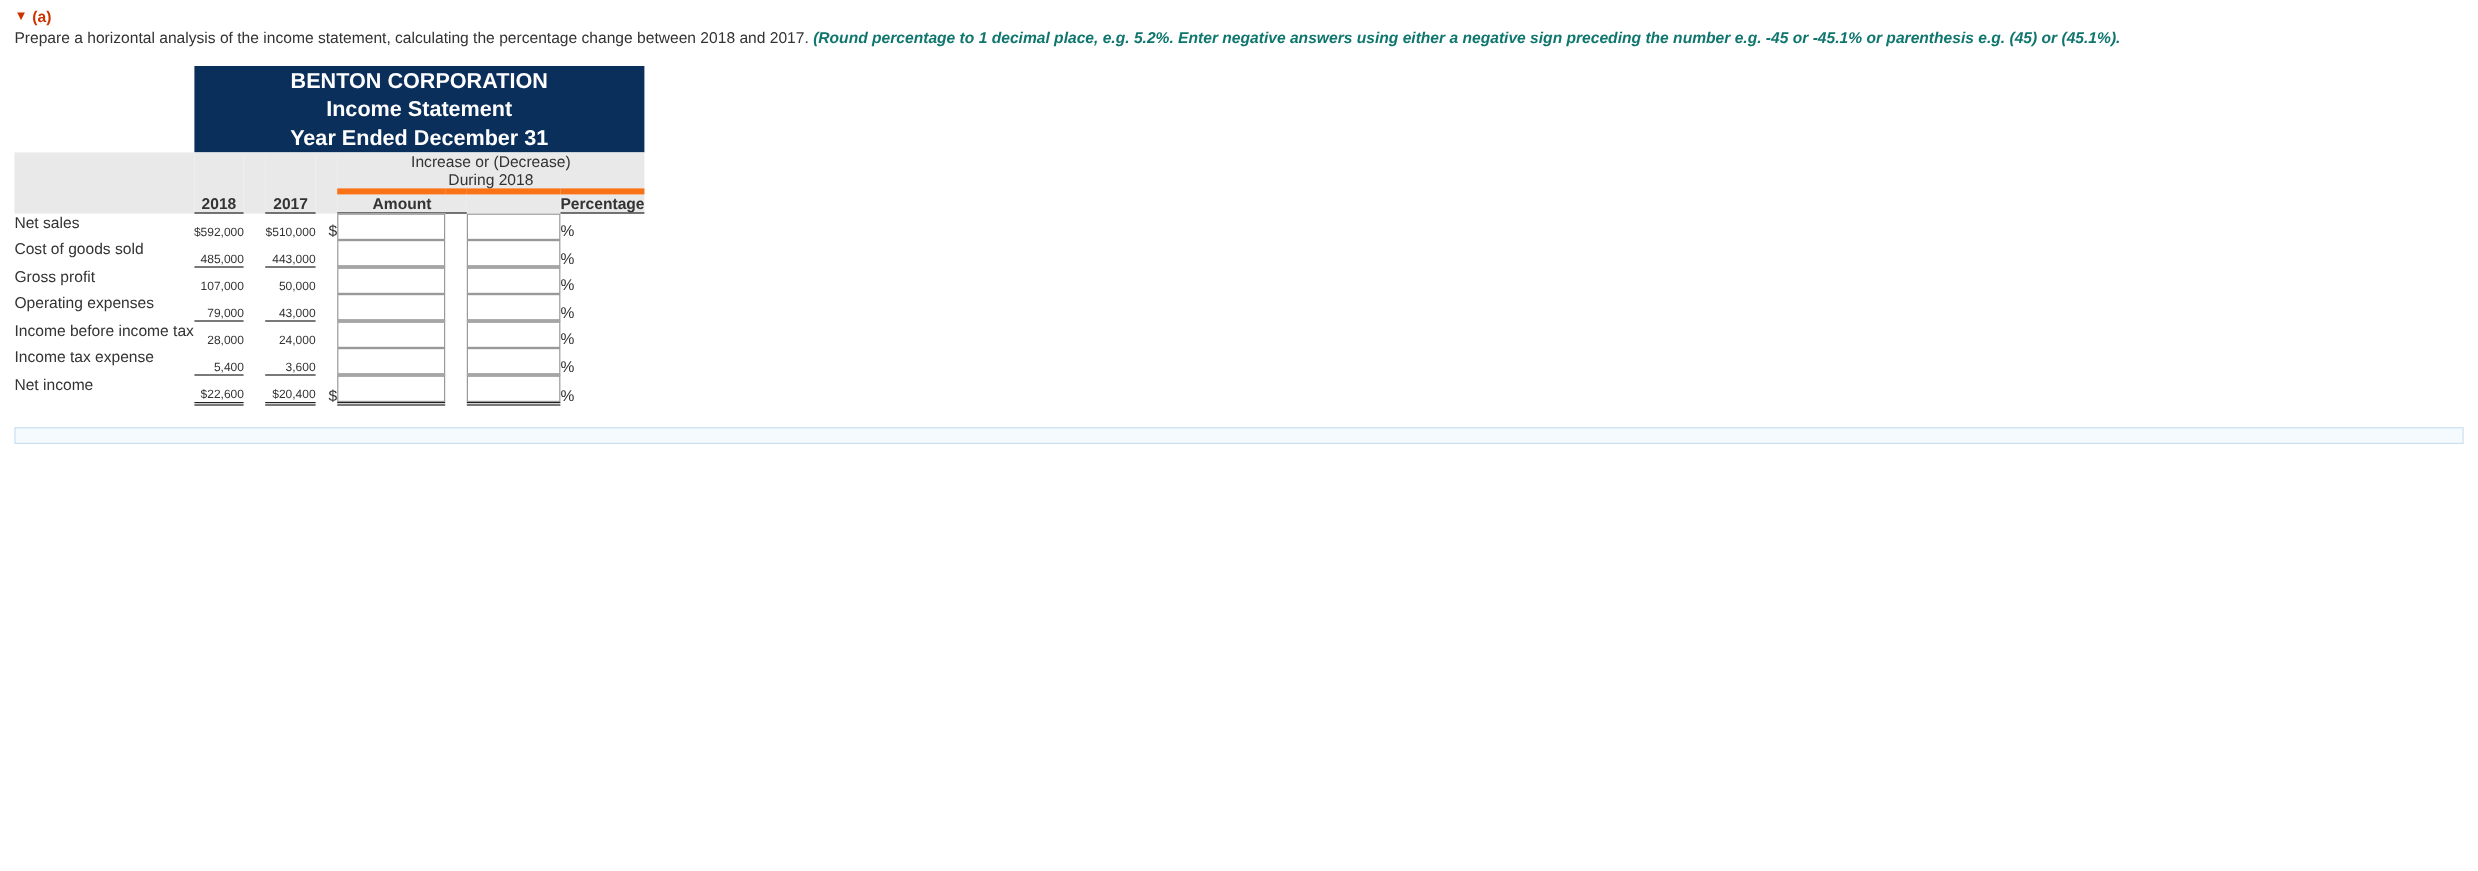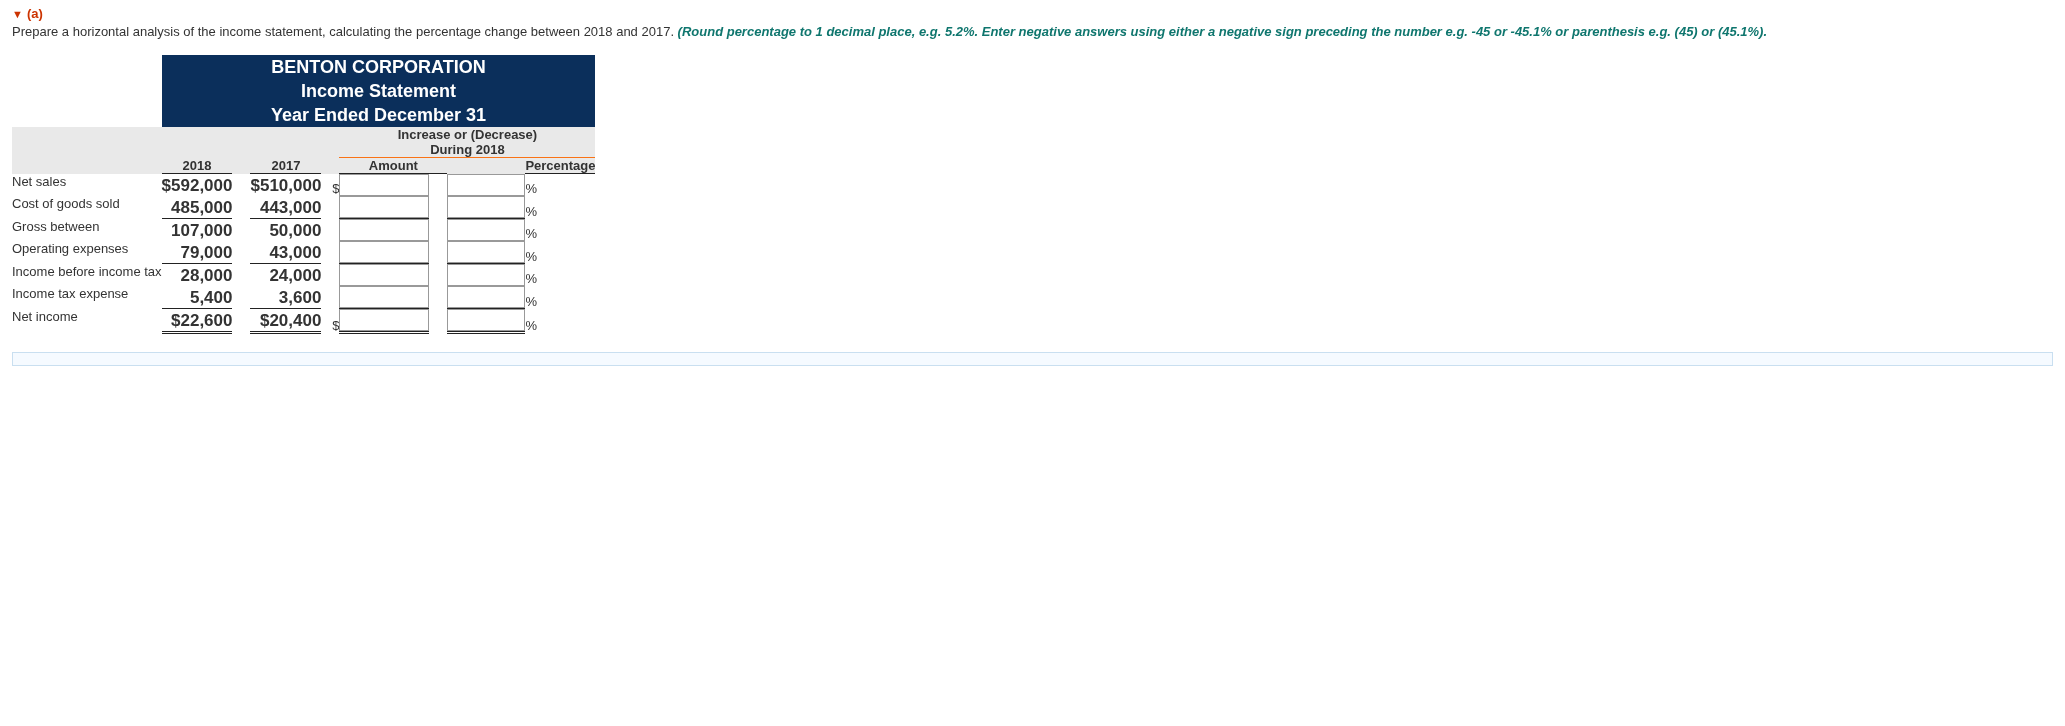--- a/index.html
+++ b/index.html
@@ -51,46 +51,45 @@
     font-weight: bold;
     text-align: center;
     padding: 6px 8px;
     font-size: 18px;
     line-height: 1.35;
   }
   .grey-band td, .grey-band th {
     background: #e9e9e9;
   }
   .sub-header-group {
-    font-weight: bold;
+    font-weight: normal;
     text-align: center;
     padding: 6px 4px;
-    border-bottom: 1px solid #f97316;
+    border-bottom: 5px solid #f97316;
     font-size: 13px;
   }
   .col-head {
     font-weight: bold;
     text-align: center;
     padding: 6px 4px 6px 4px;
     font-size: 13px;
     border-bottom: 1px solid #222;
   }
   .row-label {
     text-align: left;
     padding: 10px 18px 10px 4px;
     white-space: nowrap;
     vertical-align: top !important;
     font-size: 13px;
   }
   .num-cell {
     text-align: right;
     padding: 6px 4px;
     white-space: nowrap;
-    font-size: 17px;
-    font-weight: bold;
+    font-size: 10px;
   }
   .prefix-cell {
     text-align: right;
     padding: 6px 2px 6px 10px;
     font-size: 13px;
     width: 18px;
   }
   .suffix-cell {
     text-align: left;
     padding: 6px 2px;
@@ -187,21 +186,21 @@
           <td class="num-cell underline">485,000</td>
           <td class="spacer-col"></td>
           <td class="num-cell underline">443,000</td>
           <td class="prefix-cell"></td>
           <td class="input-cell underline"><input class="amount" value="" style=""></td>
           <td class="spacer-col"></td>
           <td class="input-cell underline"><input class="pct" value="" style=""></td>
           <td class="suffix-cell">%</td>
         </tr>
         <tr>
-          <td class="row-label">Gross between</td>
+          <td class="row-label">Gross profit</td>
           <td class="num-cell">107,000</td>
           <td class="spacer-col"></td>
           <td class="num-cell">50,000</td>
           <td class="prefix-cell"></td>
           <td class="input-cell "><input class="amount" value="" style=""></td>
           <td class="spacer-col"></td>
           <td class="input-cell "><input class="pct" value="" style=""></td>
           <td class="suffix-cell">%</td>
         </tr>
         <tr>

